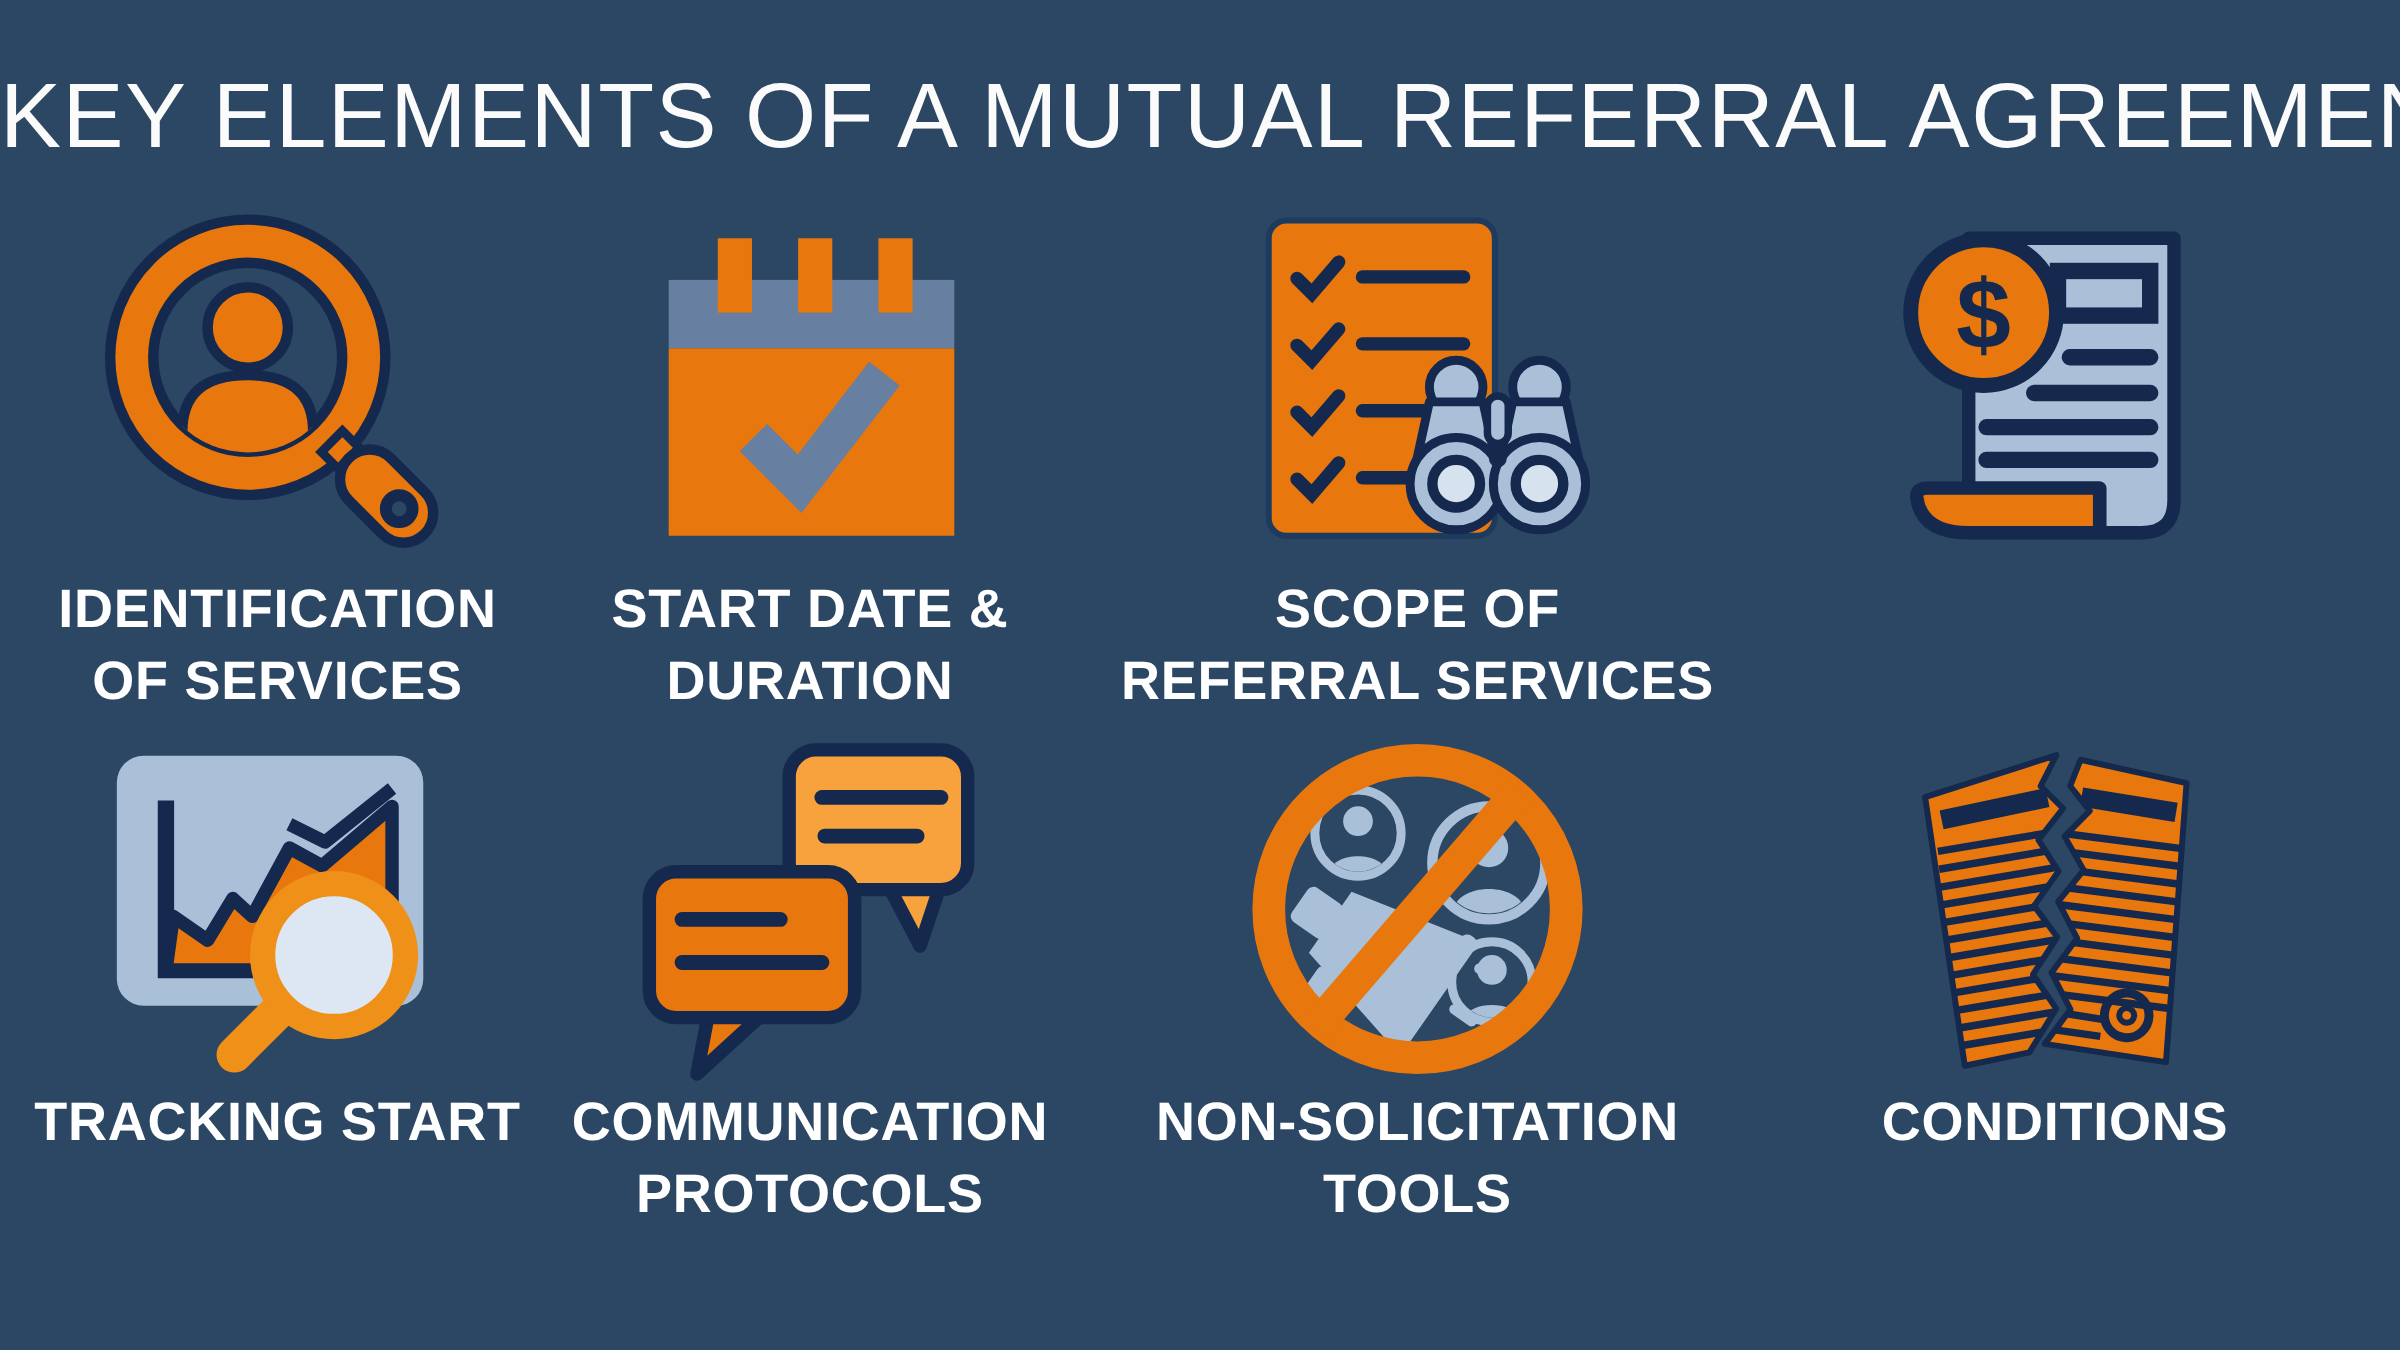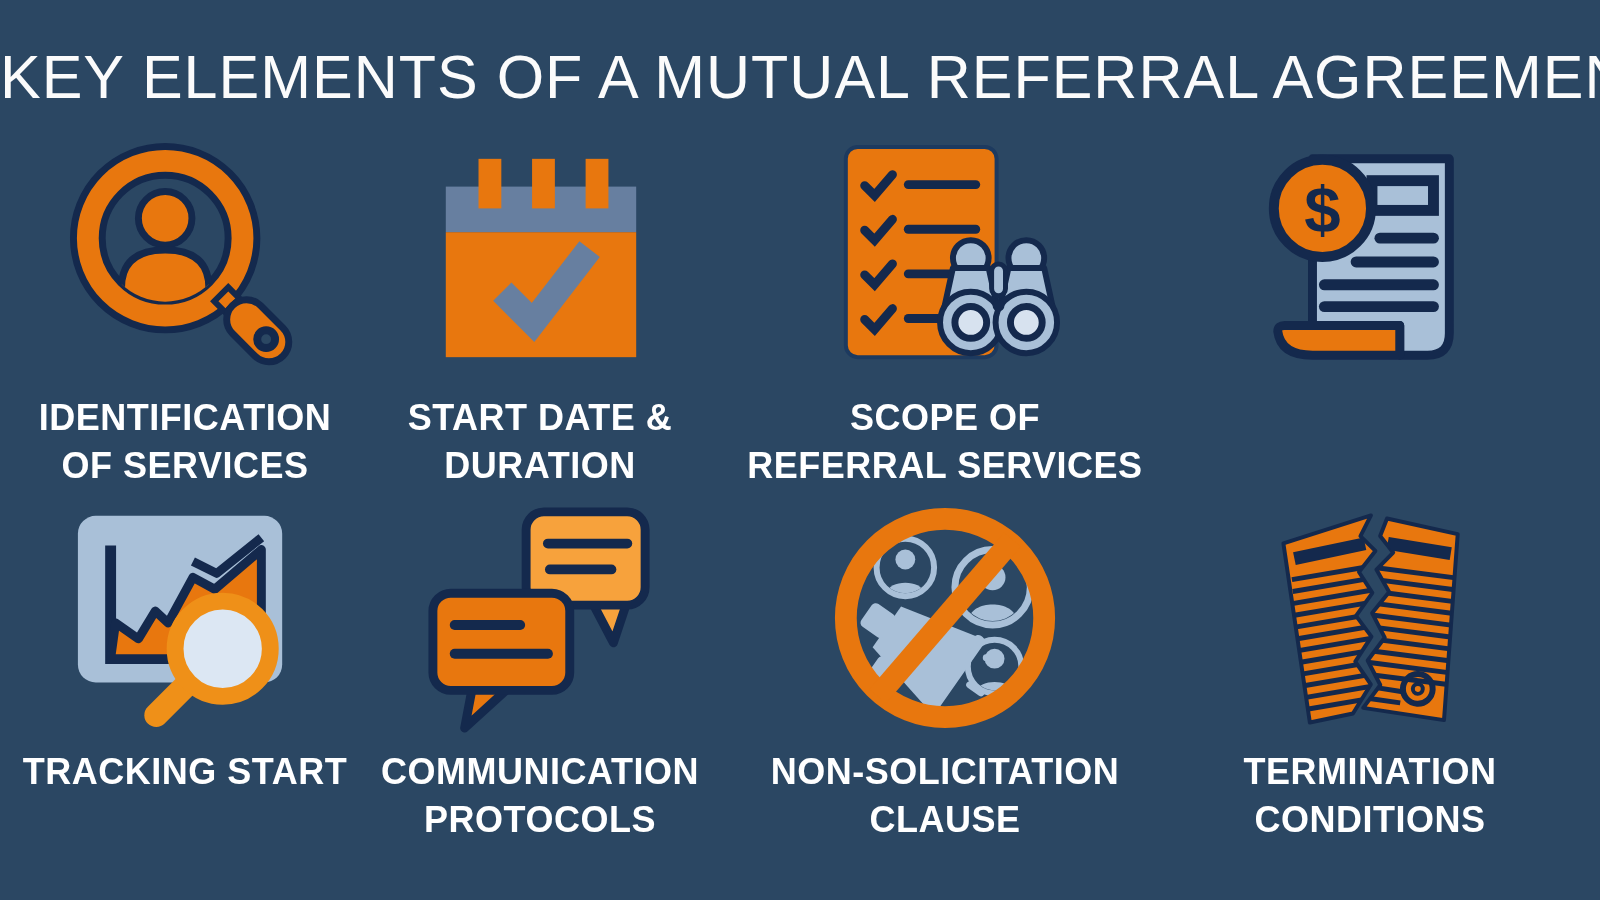--- a/index.html
+++ b/index.html
@@ -32,21 +32,21 @@
     align-items:center;
   }
   .icon-box {
     height:248px;
     display:flex;
     align-items:center;
     justify-content:center;
   }
   .row2 .icon-box { height:238px; margin-top:8px; }
   .label {
-    margin-top:12px;
+    margin-top:0;
     text-align:center;
     color:#ffffff;
     font-weight:700;
     font-size:36px;
     line-height:48px;
     letter-spacing:0.5px;
     min-height:96px;
   }
   svg { display:block; }
 </style>
@@ -236,21 +236,21 @@
             <circle cx="170" cy="162" r="10"></circle>
             <path d="M152,196 C152,182 188,182 188,196 L188,200 L152,200 Z"></path>
           </g>
           <circle cx="170" cy="170" r="27" fill="none" stroke="#a9c0d8" stroke-width="6"></circle>
           <circle cx="120" cy="121" r="100" fill="none" stroke="#e8770e" stroke-width="22"></circle>
           <line x1="188" y1="42" x2="52" y2="200" stroke="#e8770e" stroke-width="22"></line>
         </svg>
       </div>
       <div class="label">
         <span style="display:block">NON-SOLICITATION</span>
-        <span style="display:block">CLAUSE</span>
+        <span style="display:block">TOOLS</span>
       </div>
     </div>
 
     <div class="cell row2">
       <div class="icon-box">
         <svg width="238" height="238" viewBox="0 0 240 240">
           <defs>
             <clipPath id="tearL">
               <polygon points="38,42 128,20 116,40 130,56 112,76 124,98 106,120 120,142 102,166 116,190 96,218 52,224"></polygon>
             </clipPath>
@@ -292,19 +292,18 @@
               <line x1="122" y1="180" x2="202" y2="186" stroke-width="5"></line>
               <line x1="122" y1="192" x2="160" y2="196" stroke-width="5"></line>
               <line x1="122" y1="204" x2="155" y2="207" stroke-width="5"></line>
             </g>
             <circle cx="172" cy="192" r="15" fill="none" stroke="#14294d" stroke-width="6"></circle>
             <circle cx="172" cy="192" r="5" fill="none" stroke="#14294d" stroke-width="4"></circle>
           </g>
         </svg>
       </div>
       <div class="label">
-        <span style="display:block">TERMINATION</span>
         <span style="display:block">CONDITIONS</span>
       </div>
     </div>
 
   </div>
 </div>
 
 </body></html>

